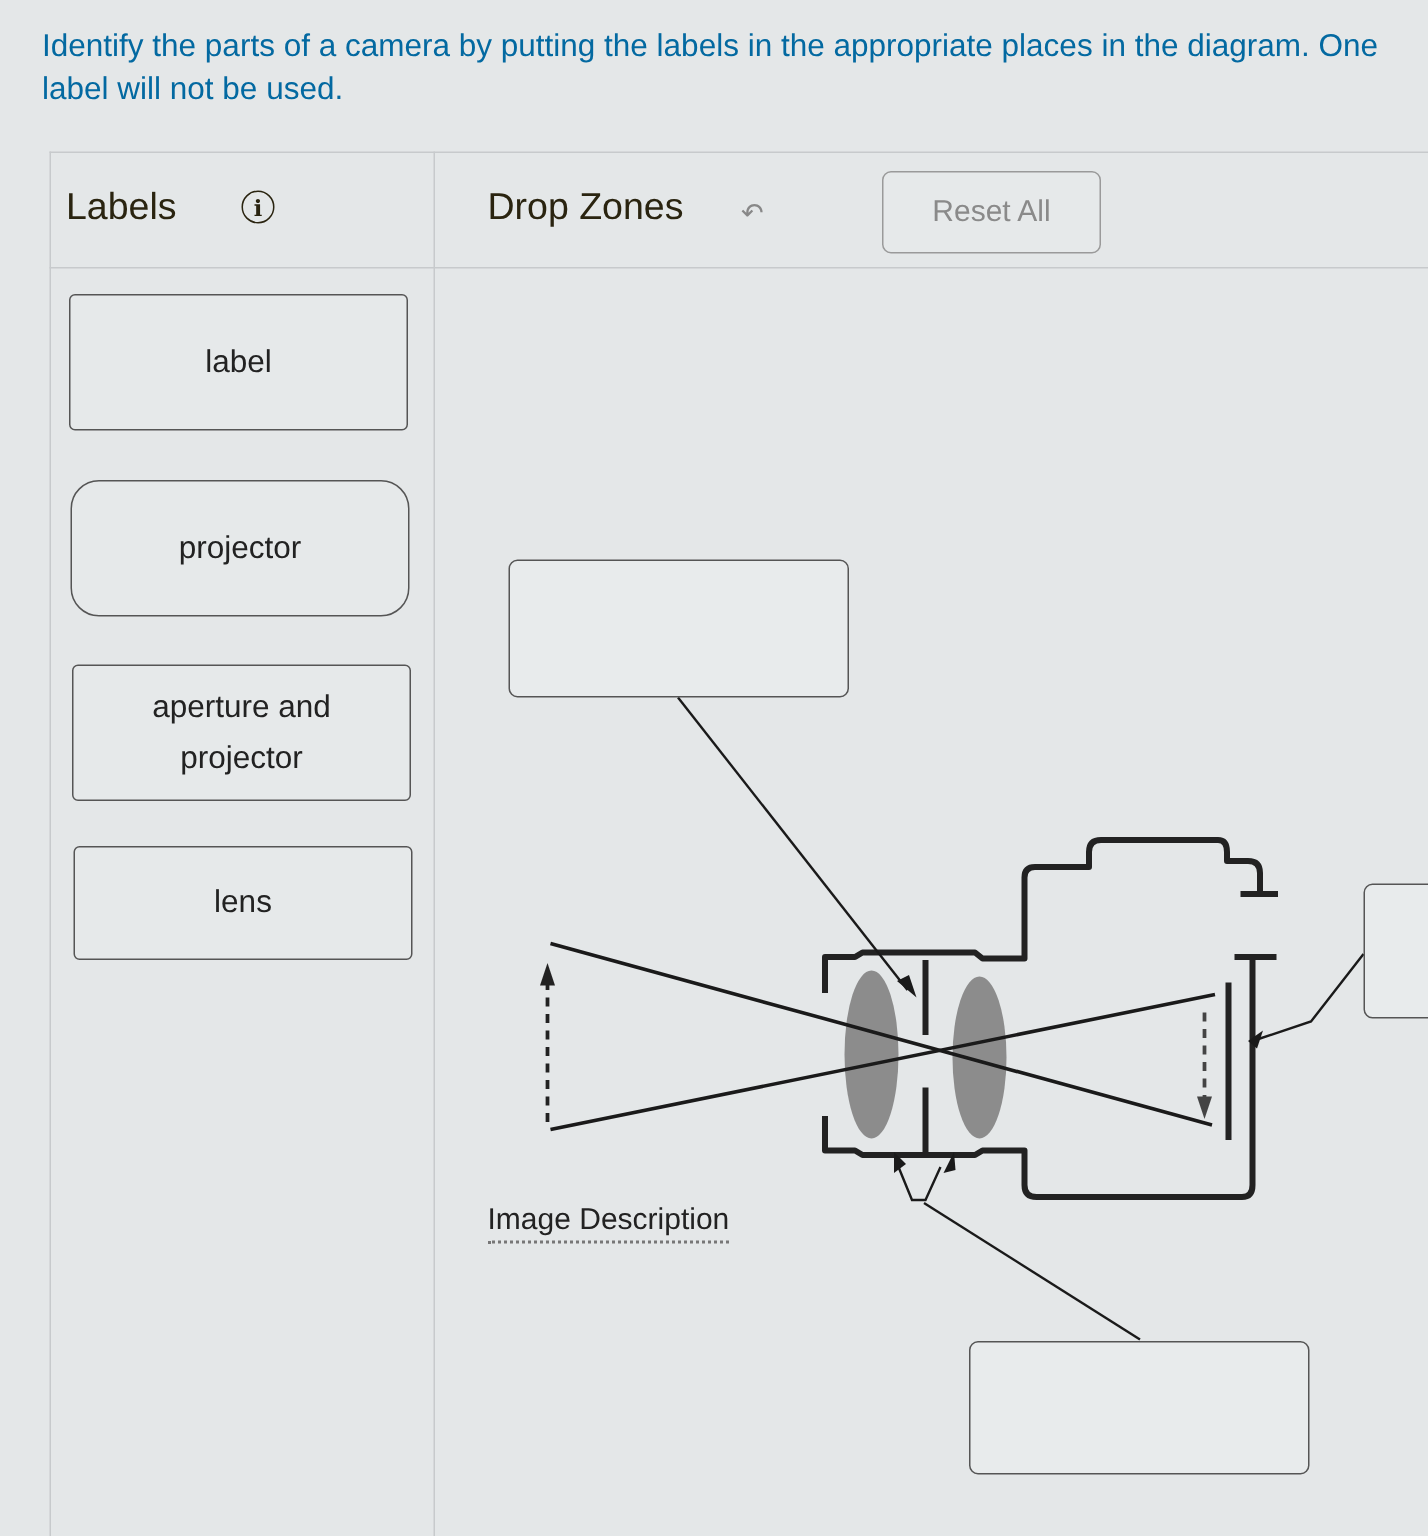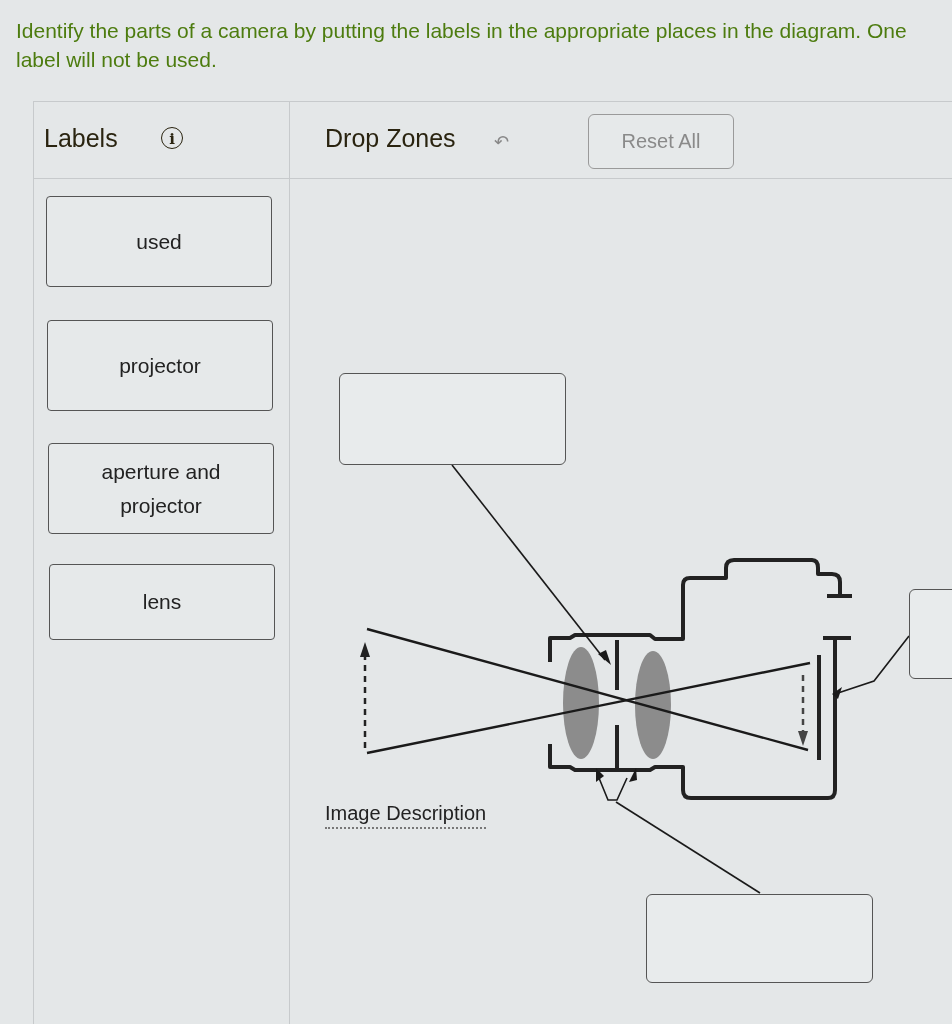--- a/index.html
+++ b/index.html
@@ -4,22 +4,22 @@
 <style>
   html, body { margin:0; padding:0; }
   body {
     width:952px; height:1024px; overflow:hidden;
     background:#e4e7e8;
     font-family:"Liberation Sans", sans-serif;
     color:#1c1c1c;
     position:relative;
   }
   .instructions {
-    position:absolute; left:16px; top:16px; width:900px;
-    font-size:21px; line-height:29px; color:#4d7c0f;
+    position:absolute; left:28px; top:16px; width:900px;
+    font-size:21px; line-height:29px; color:#0369a1;
   }
   .panel {
     position:absolute; left:33px; top:101px; width:940px; height:940px;
     border-left:1px solid #c7cacc; border-top:1px solid #c7cacc;
   }
   .col-divider {
     position:absolute; left:289px; top:101px; width:1px; height:930px;
     background:#c7cacc;
   }
   .header-divider {
@@ -74,23 +74,23 @@
 <div class="header-divider"></div>
 
 <div class="labels-heading">Labels</div>
 <div class="info-icon">i</div>
 
 <div class="dropzones-heading">Drop Zones</div>
 <div class="undo-icon">↶</div>
 <button class="reset-button">Reset All</button>
 
 <div class="label-card" style="left:46px;top:196px;">
-  <span>used</span>
+  <span>label</span>
 </div>
-<div class="label-card" style="left:47px;top:320px;">
+<div class="label-card" style="left:47px;top:320px;border-radius:19px;">
   <span>projector</span>
 </div>
 <div class="label-card" style="left:48px;top:443px;">
   <span style="display:block;width:150px;">aperture and projector</span>
 </div>
 <div class="label-card" style="left:49px;top:564px;height:76px;">
   <span>lens</span>
 </div>
 
 <svg class="diagram" viewBox="0 0 952 1024" xmlns="http://www.w3.org/2000/svg">

